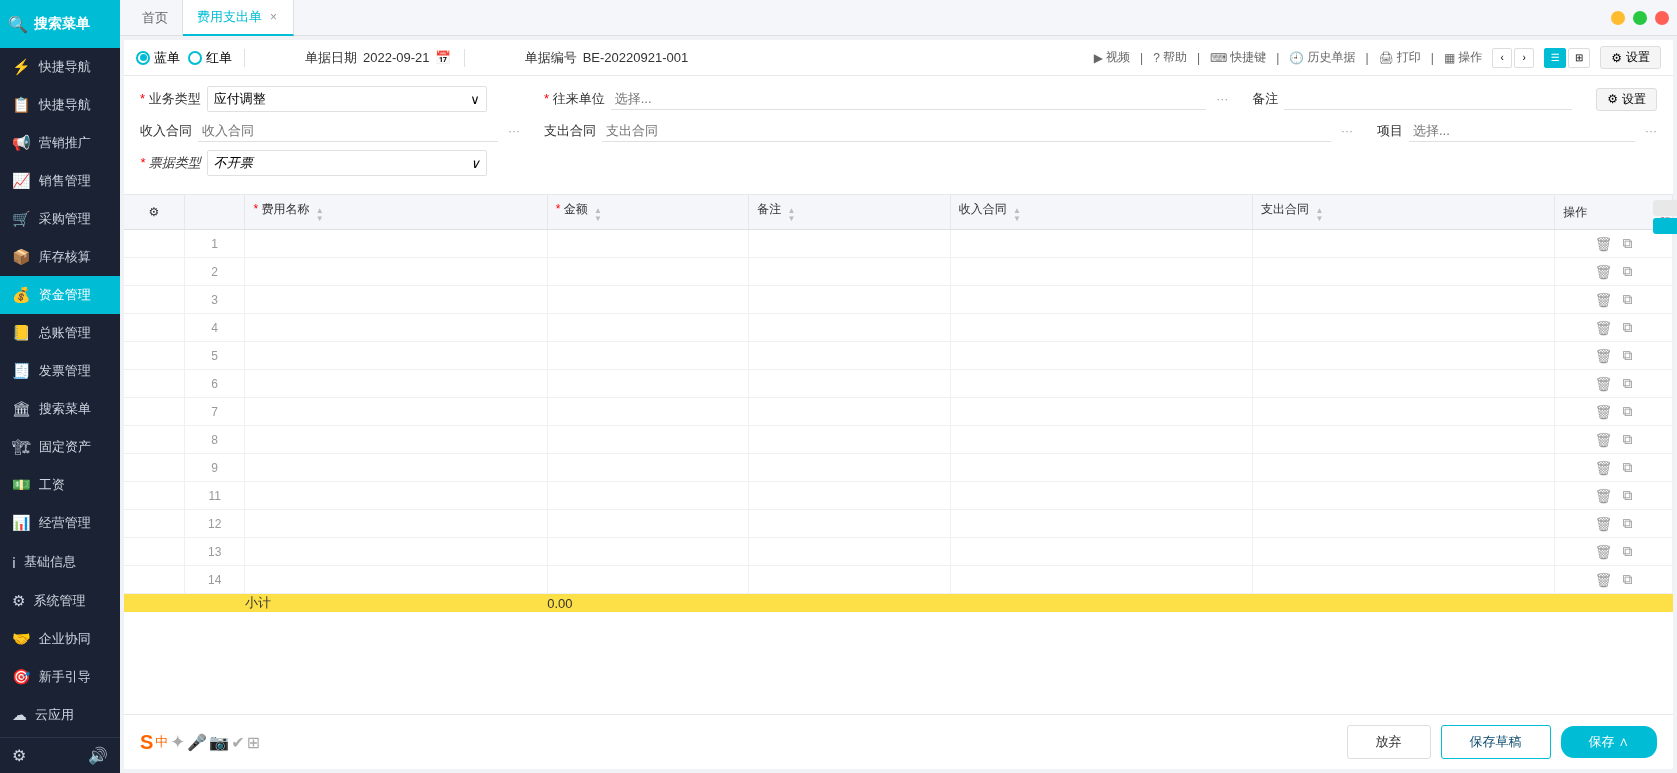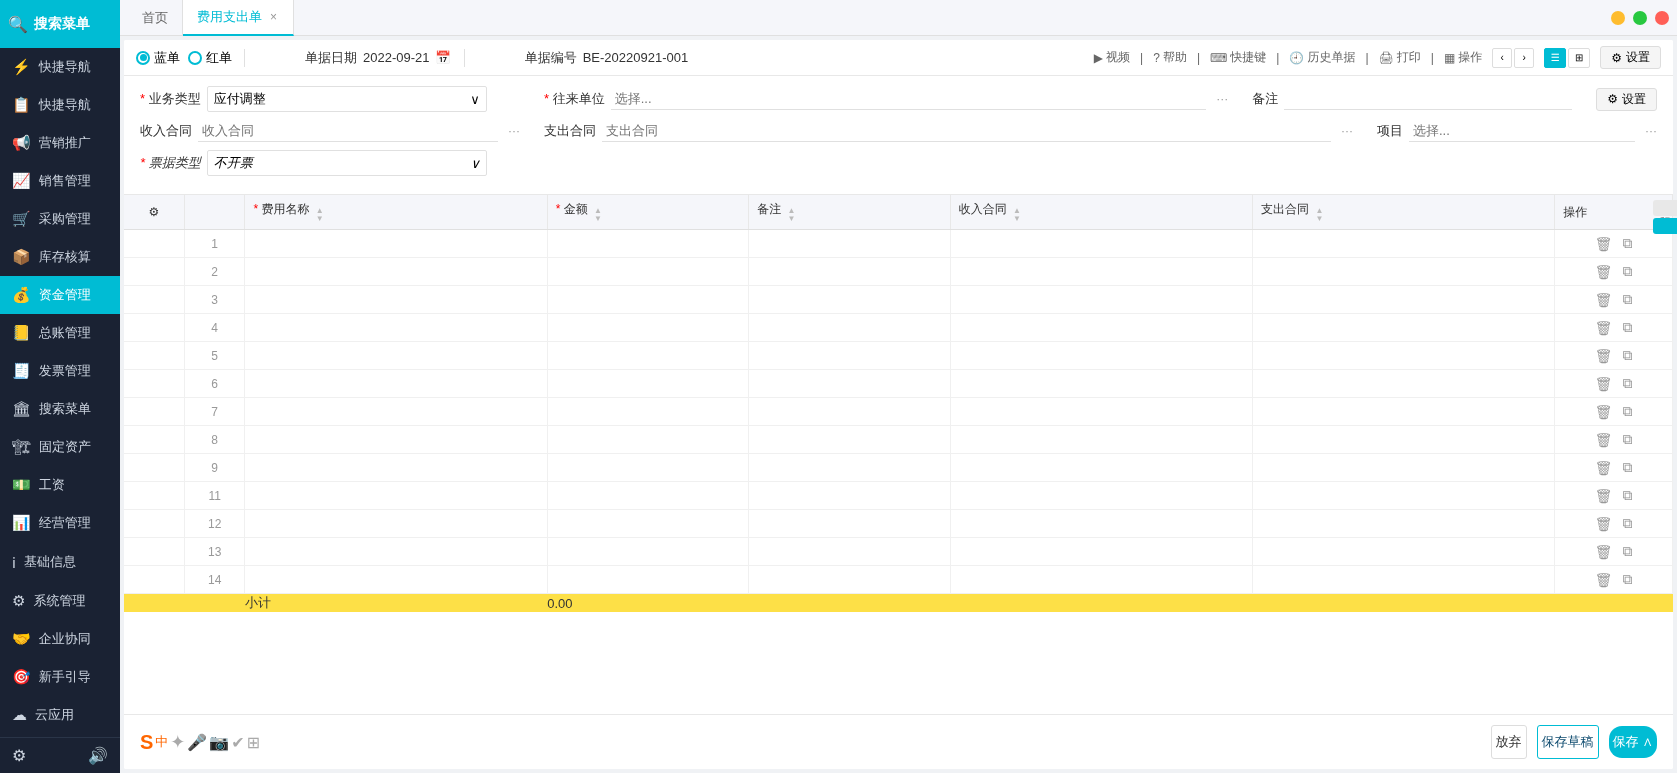--- a/index.html
+++ b/index.html
@@ -259,21 +259,21 @@
       align-items: center;
       justify-content: flex-end;
       padding: 10px 16px;
       border-top: 1px solid #e8e8e8;
       background: white;
       gap: 10px;
       flex-shrink: 0;
     }
     .footer-icons { margin-right: auto; display: flex; align-items: center; gap: 8px; }
     .btn {
-      padding: 7px 4px;
+      padding: 7px 28px;
       border-radius: 3px;
       border: none;
       cursor: pointer;
       font-size: 13px;
     }
     .btn-default { background: white; border: 1px solid #ddd; color: #333; }
     .btn-secondary { background: white; border: 1px solid #00bcd4; color: #0c4a6e; }
     .btn-primary { background: #00bcd4; color: white; border-radius: 13px; }
 
     

